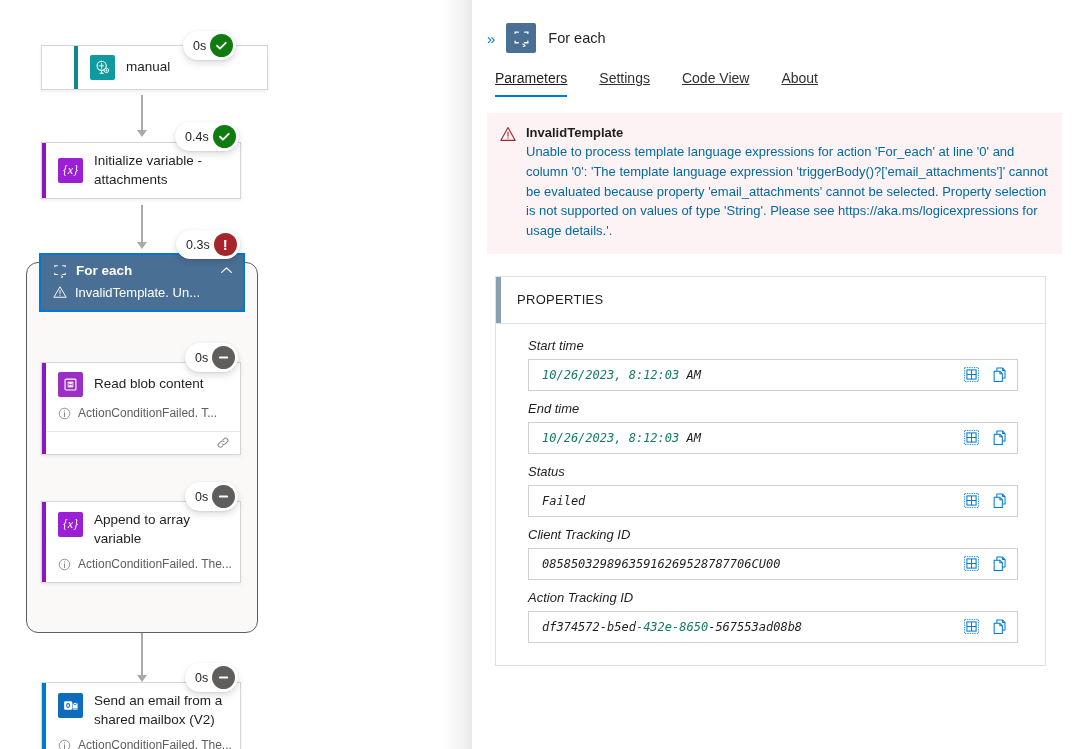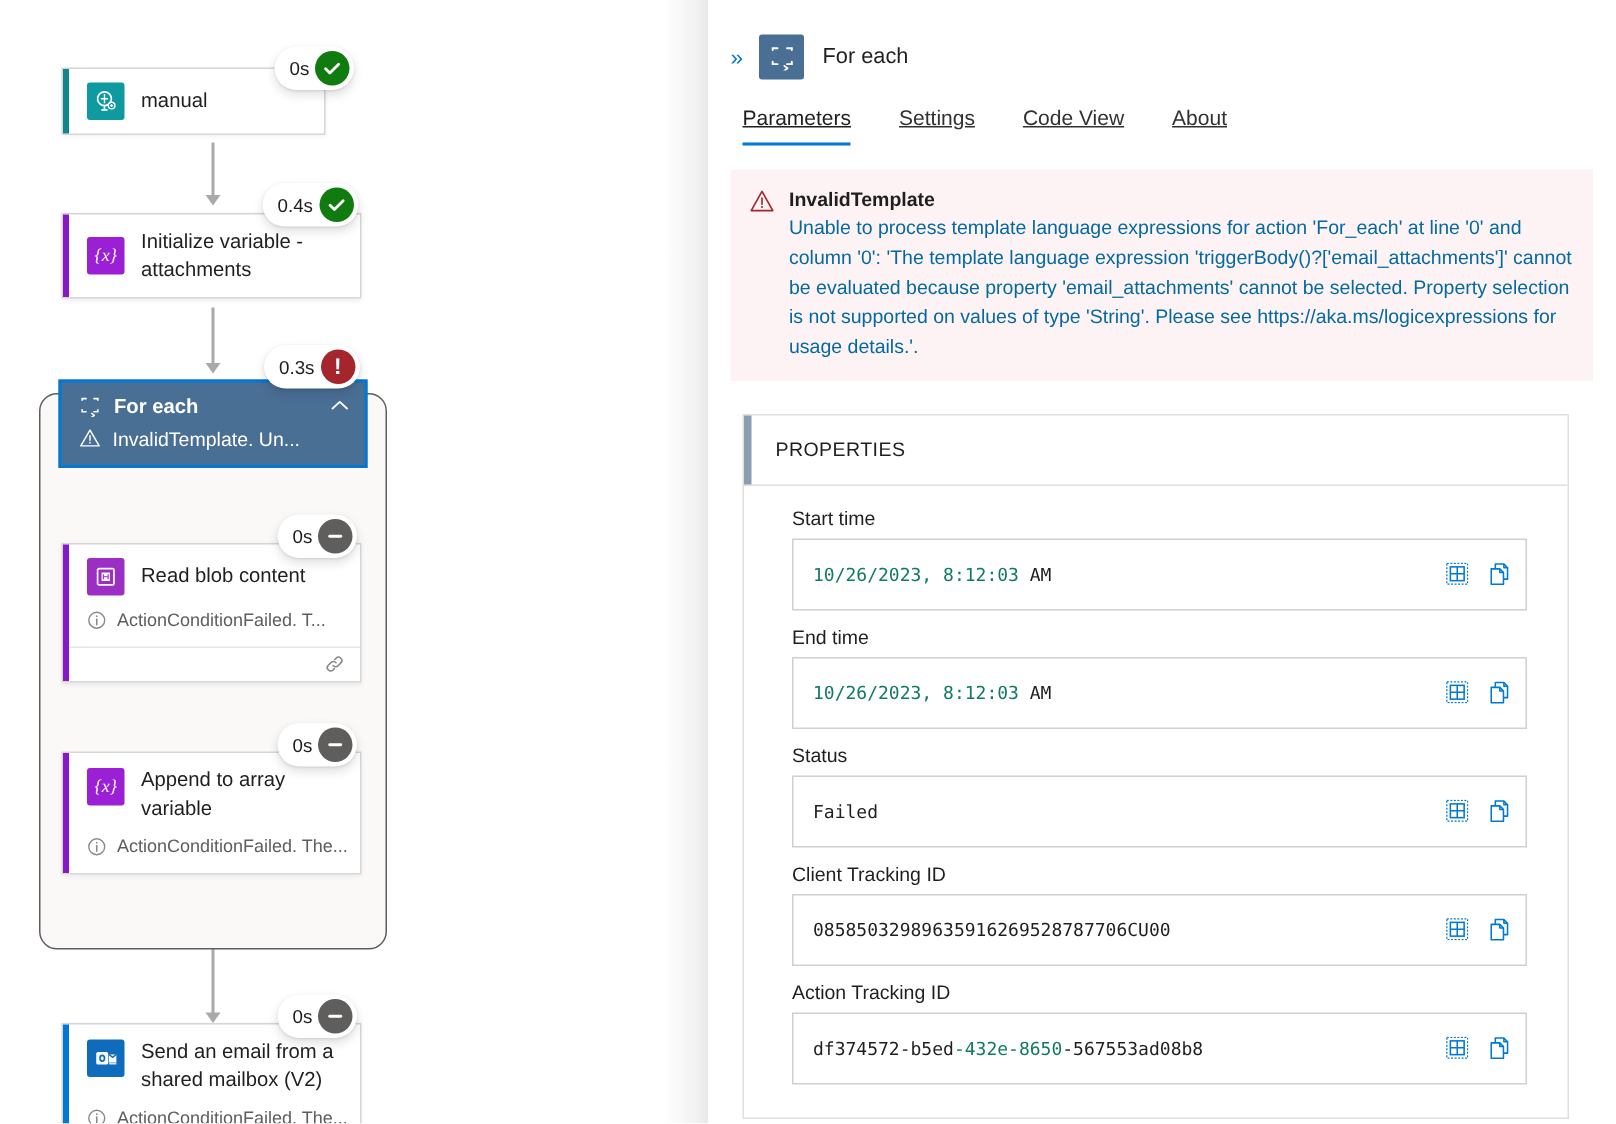--- a/index.html
+++ b/index.html
@@ -286,30 +286,30 @@
     flex: 0 0 5px;
   }
   .prop-card-title {
     font-size: 13px;
     color: #201f1e;
     padding-left: 16px;
     letter-spacing: 0.3px;
   }
   .prop-body { padding: 10px 27px 22px 32px; }
 
-  .field { margin-top: 10px; }
+  .field { margin-top: 10px; font-style: italic; }
   .field:first-child { margin-top: 4px; }
   .field-label {
     font-size: 13px;
     color: #201f1e;
     margin-bottom: 6px;
   }
   .field-box {
     border: 1px solid #d2d0ce;
-    height: 48px;
+    height: 32px;
     display: flex;
     align-items: center;
     padding: 0 10px 0 13px;
     background: #ffffff;
   }
   .field-val {
     flex: 1 1 auto;
     font-family: "DejaVu Sans Mono", monospace;
     font-size: 12px;
     color: #201f1e;
@@ -337,21 +337,21 @@
     <div class="arrowhead" style="left:137px; top:355px;"></div>
 
     <div class="edge" style="left:141px; top:451px; height:48px;"></div>
     <div class="arrowhead" style="left:137px; top:494px;"></div>
 
     <div class="edge" style="left:141px; top:632px; height:48px;"></div>
     <div class="arrowhead" style="left:137px; top:675px;"></div>
 
     <div class="scope-box" style="left:26px; top:262px; width:232px; height:371px;"></div>
 
-    <div class="node" style="left:41px; top:45px; width:176px;">
+    <div class="node" style="left:41px; top:45px; width:227px;padding-left:32px;">
       <div class="node-accent" style="background:#10868c;"></div>
       <div class="node-body">
         <div class="node-main">
           <div class="node-icon" style="background:#0f9a9f;">
             <svg width="17" height="17" viewBox="0 0 20 20" fill="none">
               <circle cx="9" cy="8" r="5.4" stroke="#fff" stroke-width="1.3"></circle>
               <path d="M9 4.4v7.2M6.2 8h5.6" stroke="#fff" stroke-width="1.1"></path>
               <path d="M9 13.4v3.4M6.6 16.8h4.8" stroke="#fff" stroke-width="1.3"></path>
               <circle cx="14.6" cy="13.4" r="2.6" fill="#0f9a9f" stroke="#fff" stroke-width="1.1"></circle>
               <path d="M14.6 12.2v2.4M13.4 13.4h2.4" stroke="#fff" stroke-width="1"></path>

